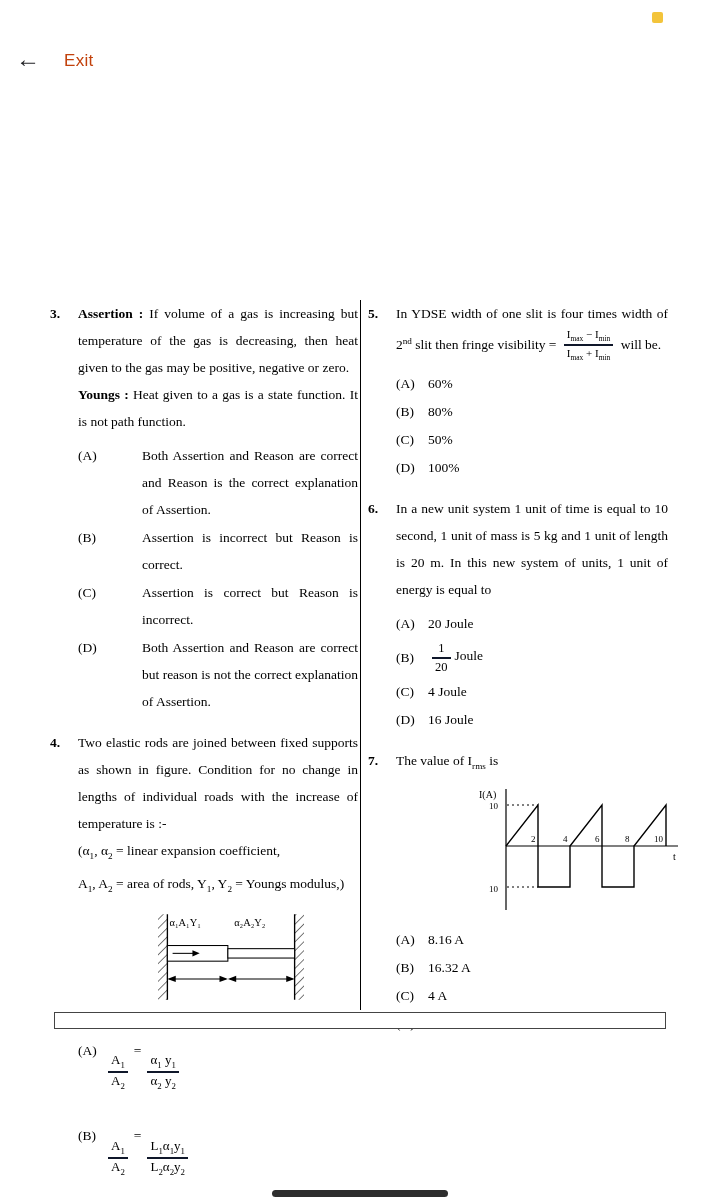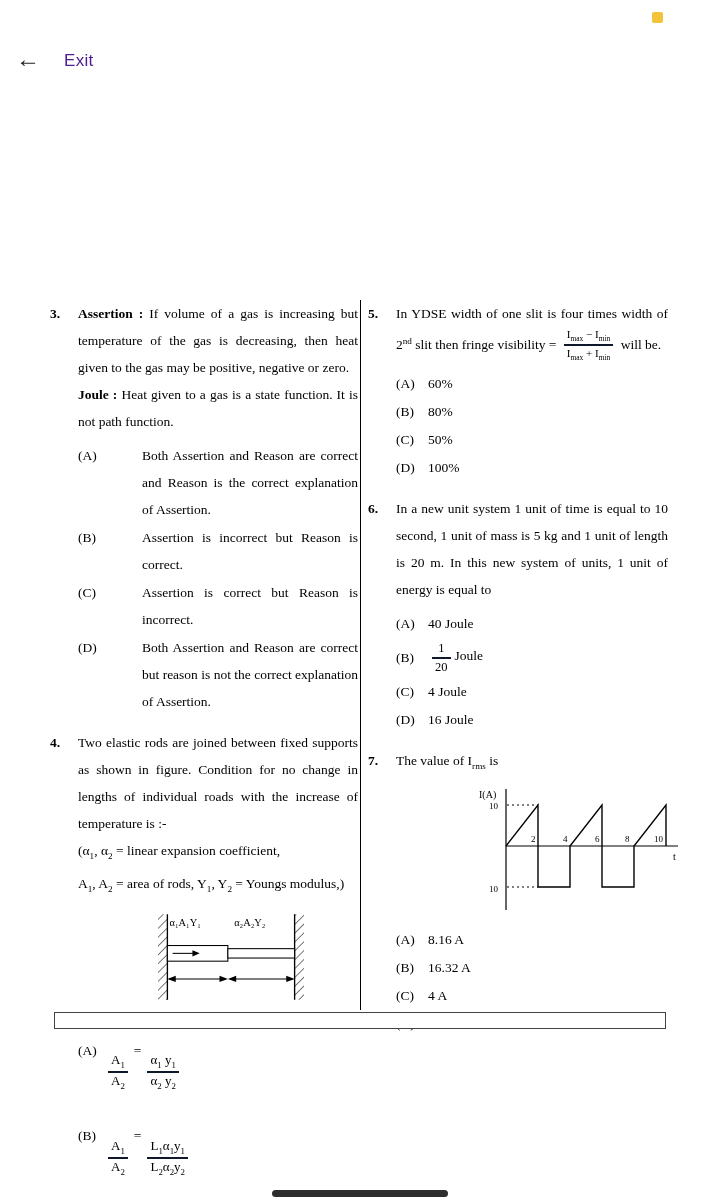--- a/index.html
+++ b/index.html
@@ -3,21 +3,21 @@
 <meta charset="utf-8">
 <style>
   * { margin:0; padding:0; box-sizing:border-box; }
   html,body { width:720px; height:1200px; background:#fff; }
   body { font-family:"Liberation Serif", serif; color:#000; }
   .screen { position:relative; width:720px; height:1200px; background:#fff; overflow:hidden; }
 
   
   .notif-square { position:absolute; top:12px; right:57px; width:11px; height:11px; border-radius:2px; background:#f3c43b; }
   .back-arrow { position:absolute; left:16px; top:45px; font-size:24px; line-height:28px; color:#202124; font-family:"Liberation Sans", sans-serif; cursor:pointer; }
-  .exit-label { position:absolute; left:64px; top:51px; font-size:17px; letter-spacing:.3px; color:#4c1d95; font-family:"Liberation Sans", sans-serif; cursor:pointer; }
+  .exit-label { position:absolute; left:64px; top:51px; font-size:17px; letter-spacing:.3px; color:#c2410c; font-family:"Liberation Sans", sans-serif; cursor:pointer; }
 
   
   .col { position:absolute; top:300px; font-size:13.5px; line-height:27px; }
   .col.left  { left:50px;  width:308px; }
   .col.right { left:368px; width:300px; }
   .divider { position:absolute; left:360px; top:300px; width:1px; height:710px; background:#000; }
 
   .question { display:flex; margin-bottom:14px; }
   .qnum { width:28px; flex-shrink:0; font-weight:bold; }
   .qbody { flex:1; min-width:0; }
@@ -66,21 +66,21 @@
   <span class="exit-label">Exit</span>
 
   <div class="divider"></div>
 
   <div class="col left">
 
     <div class="question">
       <div class="qnum">3.</div>
       <div class="qbody">
         <p class="just"><b>Assertion :</b> If volume of a gas is increasing but temperature of the gas is decreasing, then heat given to the gas may be positive, negative or zero.</p>
-        <p class="just"><b>Joule :</b> Heat given to a gas is a state function. It is not path function.</p>
+        <p class="just"><b>Youngs :</b> Heat given to a gas is a state function. It is not path function.</p>
         <div class="opts">
           <div class="opt">
             <span class="optlabel">(A)</span>
             <span class="opttext just">Both Assertion and Reason are correct and Reason is the correct explanation of Assertion.</span>
           </div>
           <div class="opt">
             <span class="optlabel">(B)</span>
             <span class="opttext just">Assertion is incorrect but Reason is correct.</span>
           </div>
           <div class="opt">
@@ -216,21 +216,21 @@
       </div>
     </div>
 
     <div class="question">
       <div class="qnum">6.</div>
       <div class="qbody">
         <p class="just">In a new unit system 1 unit of time is equal to 10 second, 1 unit of mass is 5 kg and 1 unit of length is 20 m. In this new system of units, 1 unit of energy is equal to</p>
         <div class="opts">
           <div class="opt">
             <span class="optlabel">(A)</span>
-            <span class="opttext">40 Joule</span>
+            <span class="opttext">20 Joule</span>
           </div>
           <div class="opt" style="align-items:center; margin:4px 0;">
             <span class="optlabel">(B)</span>
             <span class="opttext" style="line-height:1.2;">
               <span class="frac inline-frac"><span class="fnum">1</span><span class="fden">20</span></span><span>Joule</span>
             </span>
           </div>
           <div class="opt">
             <span class="optlabel">(C)</span>
             <span class="opttext">4 Joule</span>

